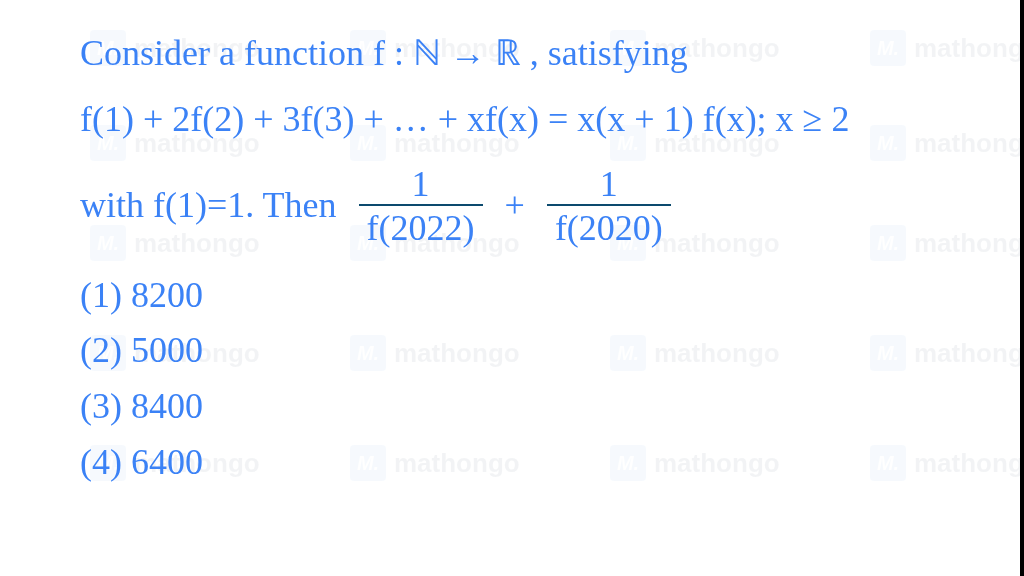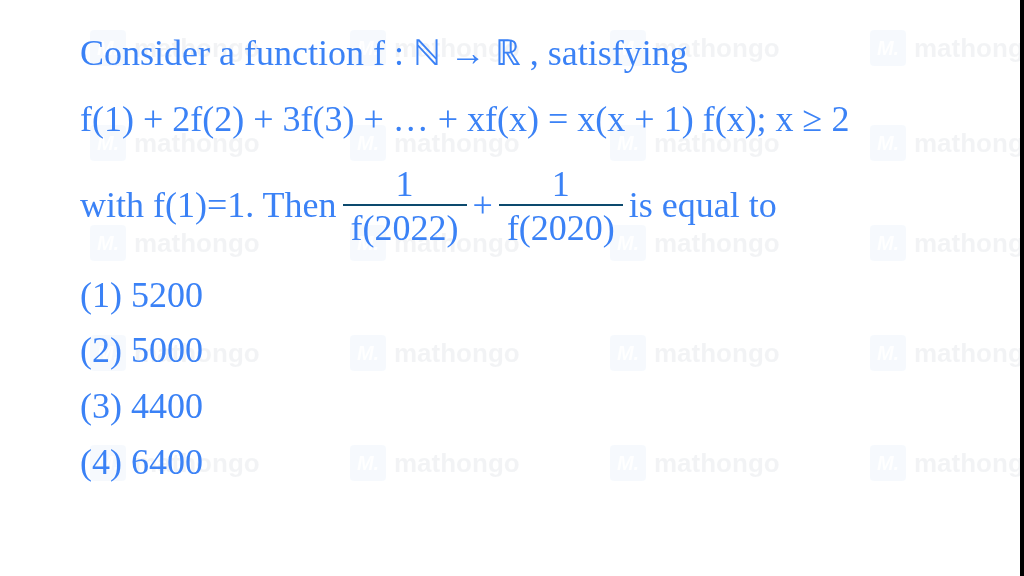--- a/index.html
+++ b/index.html
@@ -64,21 +64,21 @@
     margin-top: 10px;
     margin-bottom: 18px;
   }
 
   .bb { font-family: "Cambria Math", "STIXGeneral", serif; }
 
   .line3 {
     display: flex;
     align-items: center;
     flex-wrap: nowrap;
-    gap: 0;
+    gap: 16px;
     margin-bottom: 22px;
   }
   .line3 .txt { white-space: nowrap; }
 
   .frac {
     display: inline-flex;
     flex-direction: column;
     align-items: center;
     vertical-align: middle;
     margin: 0 6px;
@@ -210,35 +210,34 @@
     <span class="txt">with f(1)=1. Then </span>
     <span class="frac">
       <span class="num">1</span>
       <span class="den">f(2022)</span>
     </span>
     <span>+</span>
     <span class="frac">
       <span class="num">1</span>
       <span class="den">f(2020)</span>
     </span>
-    <span class="txt"> is equal to</span>
   </div>
 
   <div class="options">
     <div>
       <span>(1)</span>
-      <span>5200</span>
+      <span>8200</span>
     </div>
     <div>
       <span>(2)</span>
       <span>5000</span>
     </div>
     <div>
       <span>(3)</span>
-      <span>4400</span>
+      <span>8400</span>
     </div>
     <div>
       <span>(4)</span>
       <span>6400</span>
     </div>
   </div>
 
 </div>
 
 <div class="right-border"></div>

